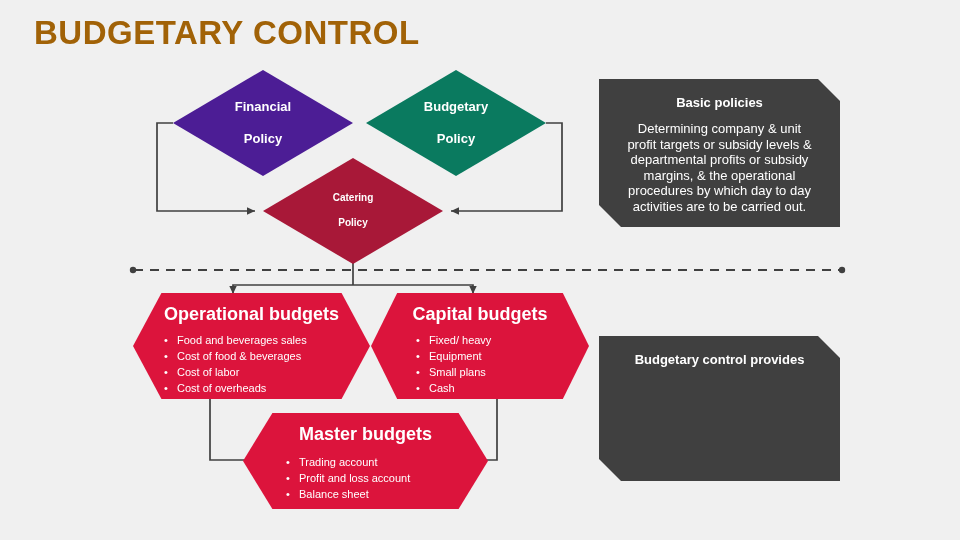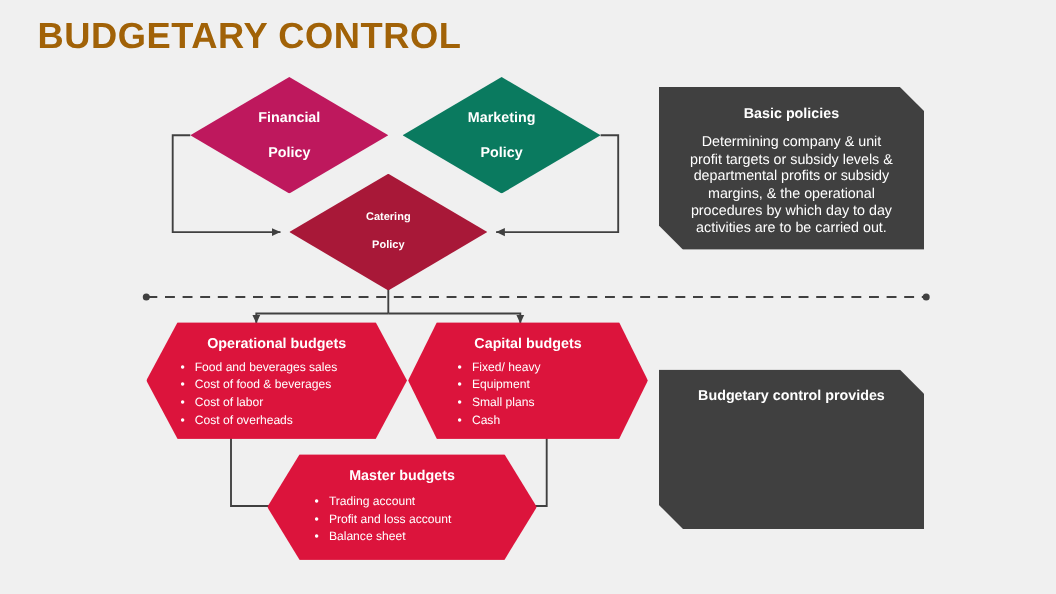--- a/index.html
+++ b/index.html
@@ -34,21 +34,21 @@
   .diamond span{display:block;padding:0 18px;}
 
   
   .hex{
     position:absolute;
     color:#ffffff;
     clip-path:polygon(12% 0%,88% 0%,100% 50%,88% 100%,12% 100%,0% 50%);
     box-sizing:border-box;
   }
   .hex .hex-title{
-    text-align:center;font-weight:bold;font-size:13px;
+    text-align:center;font-weight:bold;font-size:18px;
     padding-top:11px;
   }
   .hex ul{
     list-style:none;margin:0;padding:7px 0 0 0;
   }
   .hex li{
     font-size:11px;line-height:16px;
     position:relative;padding-left:16px;
     white-space:nowrap;
   }
@@ -114,26 +114,26 @@
 
     <g>
       <path d="M210,398 L210,460 L257,460" fill="none" stroke="#404040" stroke-width="1.7" marker-end="url(#arrowR)"></path>
     </g>
 
     <g>
       <path d="M497,398 L497,460 L470,460" fill="none" stroke="#404040" stroke-width="1.7" marker-end="url(#arrowR)"></path>
     </g>
   </svg>
 
-  <div class="diamond" style="left:173px;top:70px;width:180px;height:106px;background:#be185d;font-size:13px;">
+  <div class="diamond" style="left:173px;top:70px;width:180px;height:106px;background:#4c1d95;font-size:13px;">
     <span><span>Financial</span><br><span>Policy</span></span>
   </div>
 
   <div class="diamond" style="left:366px;top:70px;width:180px;height:106px;background:#0A7A5F;font-size:13px;">
-    <span><span>Marketing</span><br><span>Policy</span></span>
+    <span><span>Budgetary</span><br><span>Policy</span></span>
   </div>
 
   <div class="diamond" style="left:263px;top:158px;width:180px;height:106px;background:#A81838;font-size:10px;">
     <span><span>Catering</span><br><span>Policy</span></span>
   </div>
 
   <div class="hex" style="left:133px;top:293px;width:237px;height:106px;background:#DC143C;">
     <div class="hex-title">Operational budgets</div>
     <ul style="padding-left:28px;">
       <li>Food and beverages sales</li>

